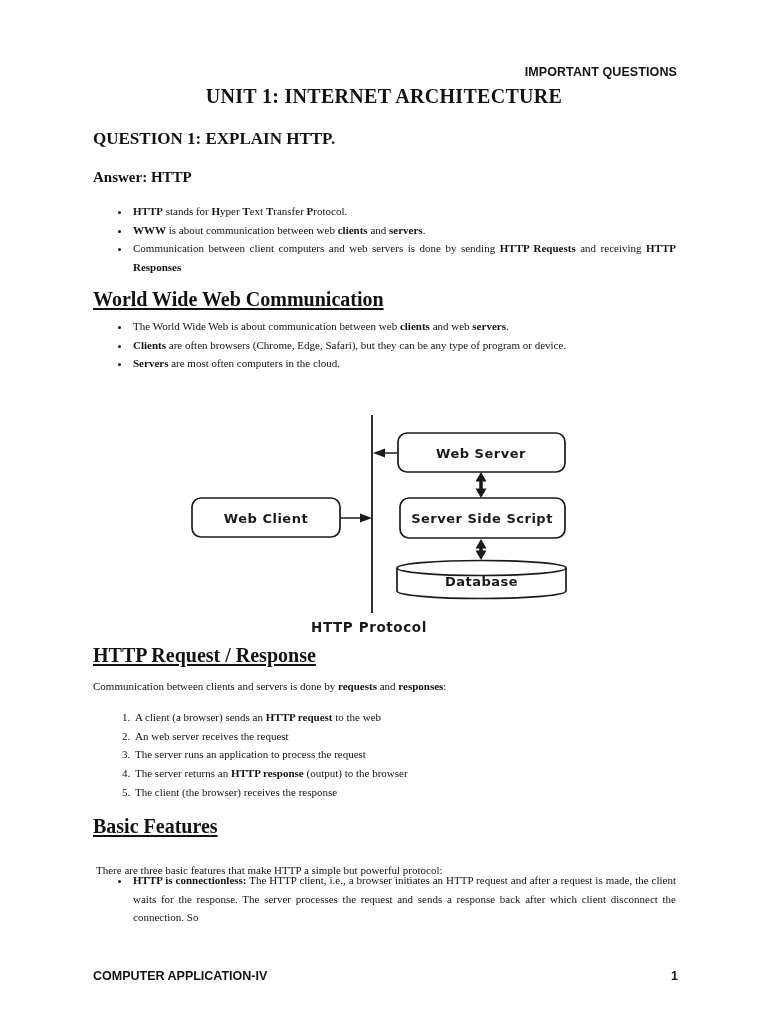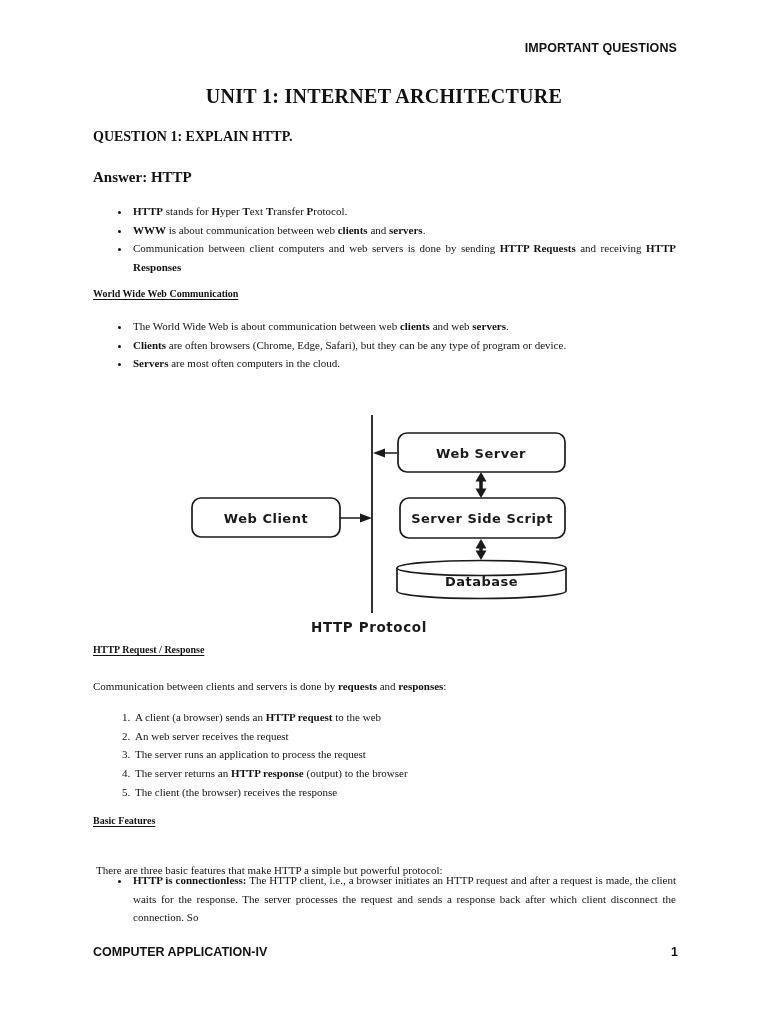--- a/index.html
+++ b/index.html
@@ -5,45 +5,45 @@
   * { margin:0; padding:0; box-sizing:border-box; }
   html,body { width:768px; height:1024px; }
   body {
     background:#ffffff;
     color:#121212;
     font-family:"Liberation Serif","DejaVu Serif",serif;
     position:relative;
     overflow:hidden;
   }
   .abs { position:absolute; }
-  .sans { font-family:"Liberation Sans","DejaVu Sans",sans-serif; }
+  .sans { font-family:"Liberation Sans","DejaVu Sans",sans-serif;margin-top:24px; }
   .bold, b { font-weight:bold; }
 
   .header {
     top:41px; right:91px;
     font-size:12.5px; font-weight:bold;
     letter-spacing:0.1px;
   }
   .page-title {
     top:85px; left:0; right:0;
     text-align:center;
     font-size:20px; font-weight:bold;
     letter-spacing:0.3px;
   }
   .question-heading {
     top:129px; left:93px;
-    font-size:14px; font-weight:bold;
+    font-size:17px; font-weight:bold;
   }
   .answer-heading {
     top:169px; left:93px;
     font-size:15px; font-weight:bold;
   }
   .bodytext { font-size:11px; line-height:18.7px; }
   .section-heading {
-    font-size:10px; font-weight:bold;
+    font-size:20px; font-weight:bold;
     text-decoration:underline;
     text-underline-offset:2px;
   }
   ul.doc-list, ol.doc-list {
     list-style-position:outside;
     text-align:justify;
   }
   ul.doc-list { padding-left:38px; }
   ol.doc-list { padding-left:40px; }
   ul.doc-list li, ol.doc-list li { padding-left:2px; }

